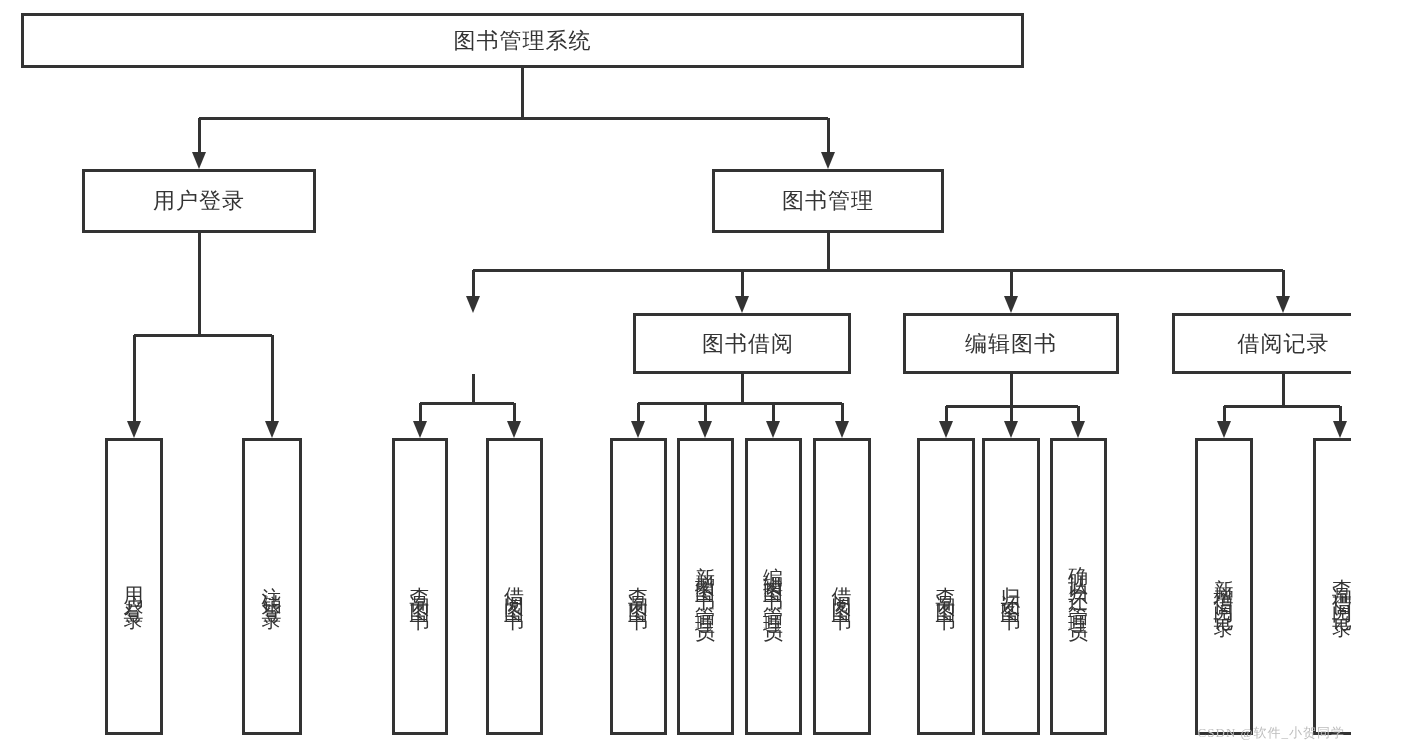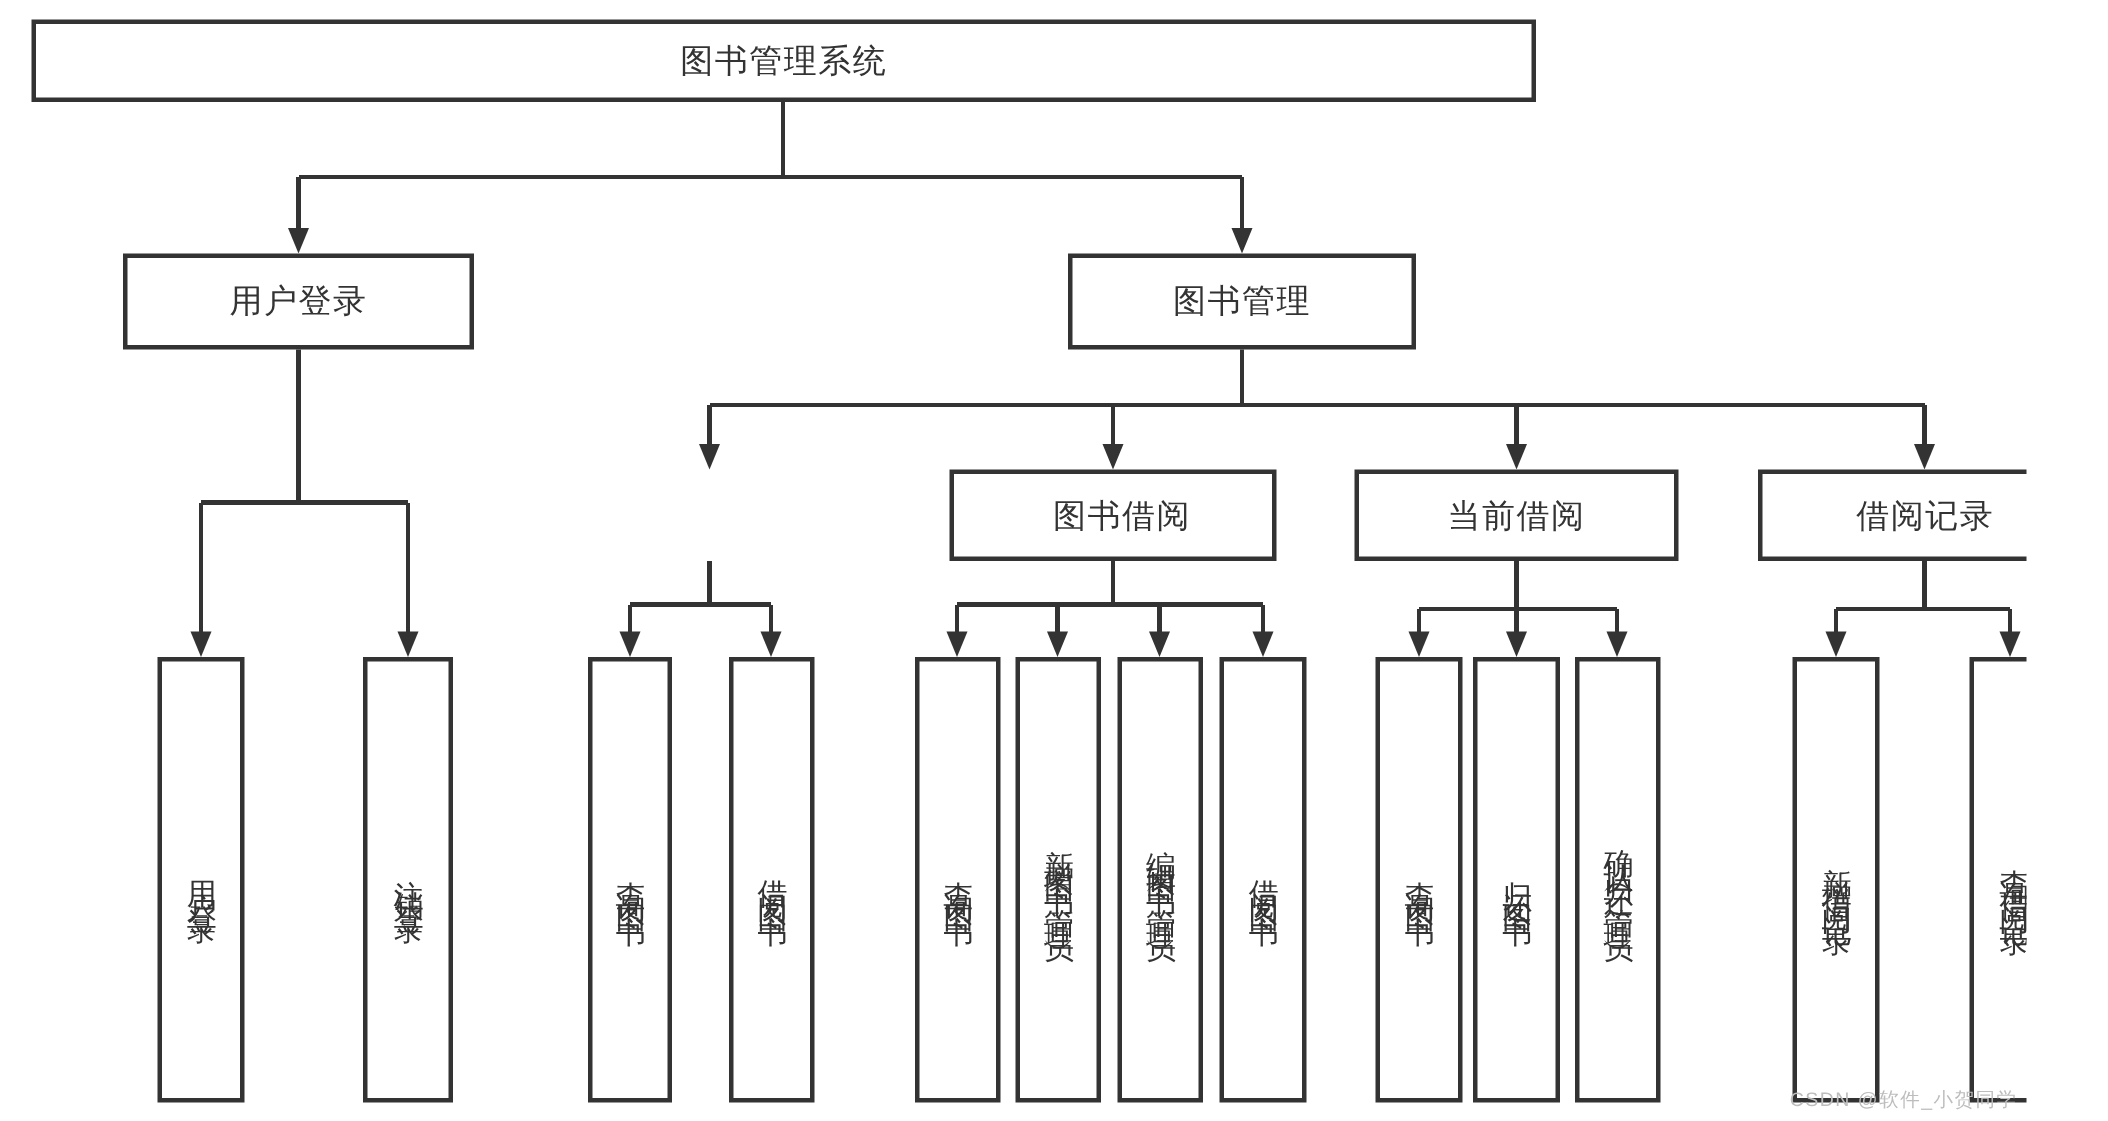--- a/index.html
+++ b/index.html
@@ -10,20 +10,21 @@
   }
   * { margin: 0; padding: 0; box-sizing: border-box; }
   html, body { background: #fff; }
   body { font-family: "Liberation Sans", sans-serif; }
   .canvas {
     position: relative;
     width: 1351px;
     height: 747px;
     background: var(--background);
     overflow: hidden;
+    font-family: Liberation Serif, serif;
   }
   .connectors {
     position: absolute;
     left: 0; top: 0;
     width: 1405px; height: 747px;
   }
   .c-line {
     stroke: var(--line);
     stroke-width: 3;
     fill: none;
@@ -105,21 +106,21 @@
       <polygon class="c-arrow" points="1333,421 1347,421 1340,438"></polygon>
     </g>
   </svg>
 
   <div class="node hbox" style="left:21px; top:13px; width:1003px; height:55px;">图书管理系统</div>
 
   <div class="node hbox" style="left:82px; top:169px; width:234px; height:64px;">用户登录</div>
   <div class="node hbox" style="left:712px; top:169px; width:232px; height:64px;">图书管理</div>
 
   <div class="node hbox" style="left:633px; top:313px; width:218px; height:61px;padding-left:12px;">图书借阅</div>
-  <div class="node hbox" style="left:903px; top:313px; width:216px; height:61px;">当前借阅</div>
+  <div class="node hbox" style="left:903px; top:313px; width:216px; height:61px;">编辑图书</div>
   <div class="node hbox" style="left:1172px; top:313px; width:223px; height:61px;">借阅记录</div>
 
   <div class="node vbox" style="left:105px; top:438px; width:58px; height:297px;">用户登录</div>
   <div class="node vbox" style="left:242px; top:438px; width:60px; height:297px;">注销登录</div>
 
   <div class="node vbox" style="left:392px; top:438px; width:56px; height:297px;">查询图书</div>
   <div class="node vbox" style="left:486px; top:438px; width:57px; height:297px;">借阅图书</div>
 
   <div class="node vbox" style="left:610px; top:438px; width:57px; height:297px;">查询图书</div>
   <div class="node vbox" style="left:677px; top:438px; width:57px; height:297px;">新增图书（管理员）</div>

